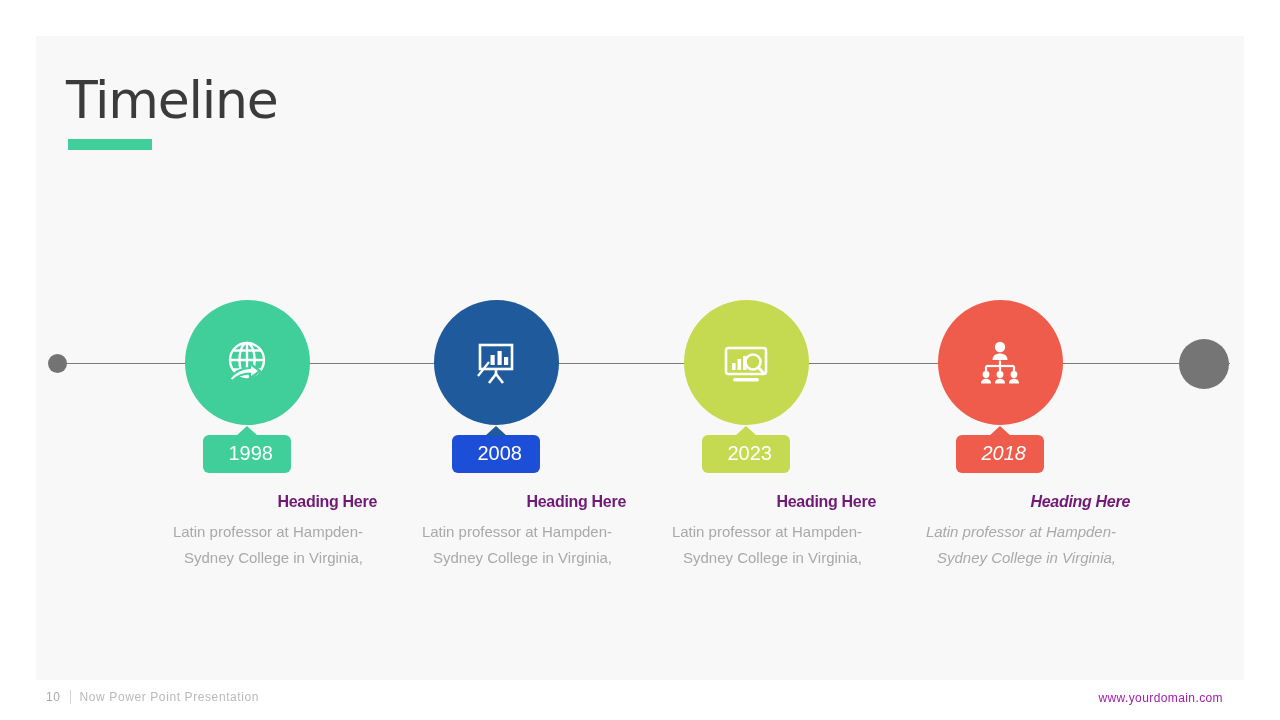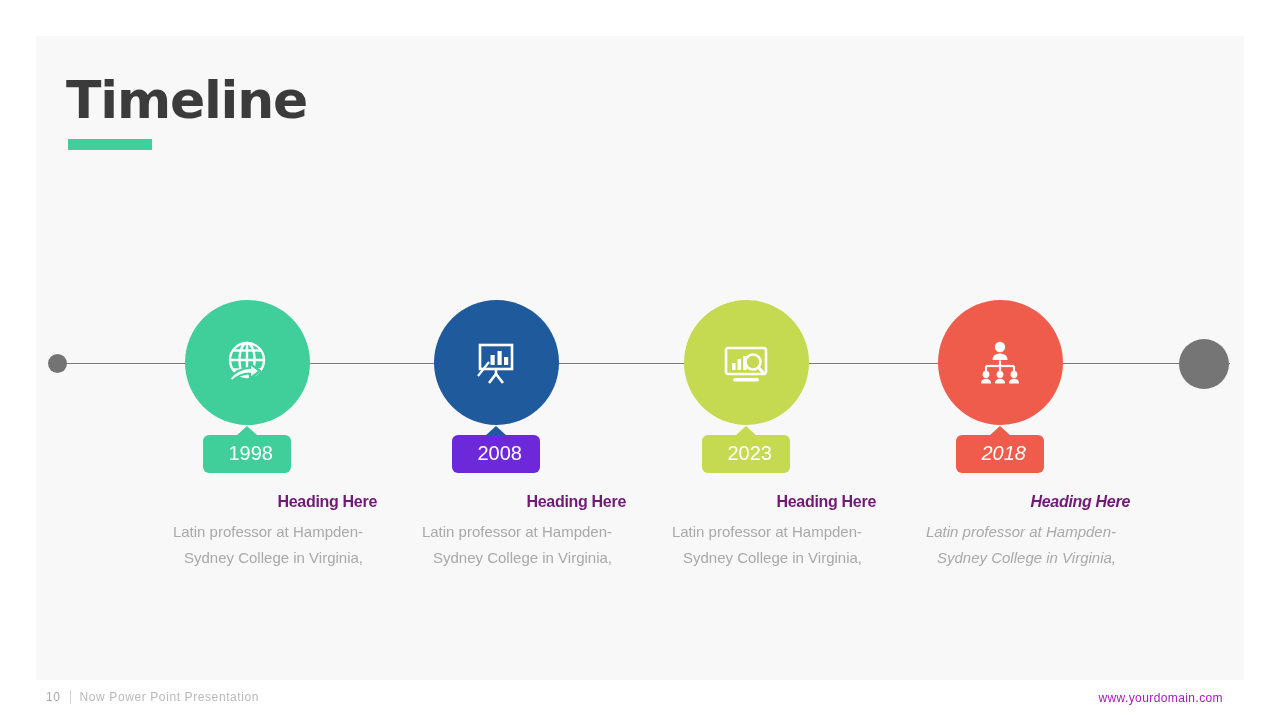--- a/index.html
+++ b/index.html
@@ -22,21 +22,21 @@
   }
 
   
   #title-block {
     position: absolute;
     left: 30px;
     top: 38px;
   }
   #page-title {
     font-size: 52px;
-    font-weight: bold;
+    font-weight: normal;
     color: #3b3b3b;
     letter-spacing: -1.2px;
     line-height: 1;
     font-family: "DejaVu Sans", sans-serif;
   }
   #title-underline {
     margin-top: 13px;
     margin-left: 2px;
     width: 84px;
     height: 11px;
@@ -219,21 +219,21 @@
           <rect x="28.5" y="15" width="4.2" height="14" fill="#ffffff"></rect>
           <rect x="35" y="21" width="4.2" height="8" fill="#ffffff"></rect>
           <line x1="27" y1="33" x2="27" y2="39" stroke="#ffffff" stroke-width="2.6"></line>
           <line x1="27" y1="38" x2="20" y2="47" stroke="#ffffff" stroke-width="2.6"></line>
           <line x1="27" y1="38" x2="34" y2="47" stroke="#ffffff" stroke-width="2.6"></line>
           <line x1="9" y1="40" x2="20" y2="26" stroke="#ffffff" stroke-width="2.2"></line>
         </svg>
       </span>
     </div>
     <div class="year-badge-wrap">
-      <div class="year-badge" style="background:#6d28d9; color:#1f5a9c">
+      <div class="year-badge" style="background:#1d4ed8; color:#1f5a9c">
         <span style="color:#ffffff">2008</span>
       </div>
     </div>
     <div class="heading">Heading Here</div>
     <div class="body-text">Latin professor at Hampden-Sydney College in Virginia,</div>
   </div>
 
   <div class="milestone m2">
     <div class="circle" style="background:#c5da50">
       <span>

